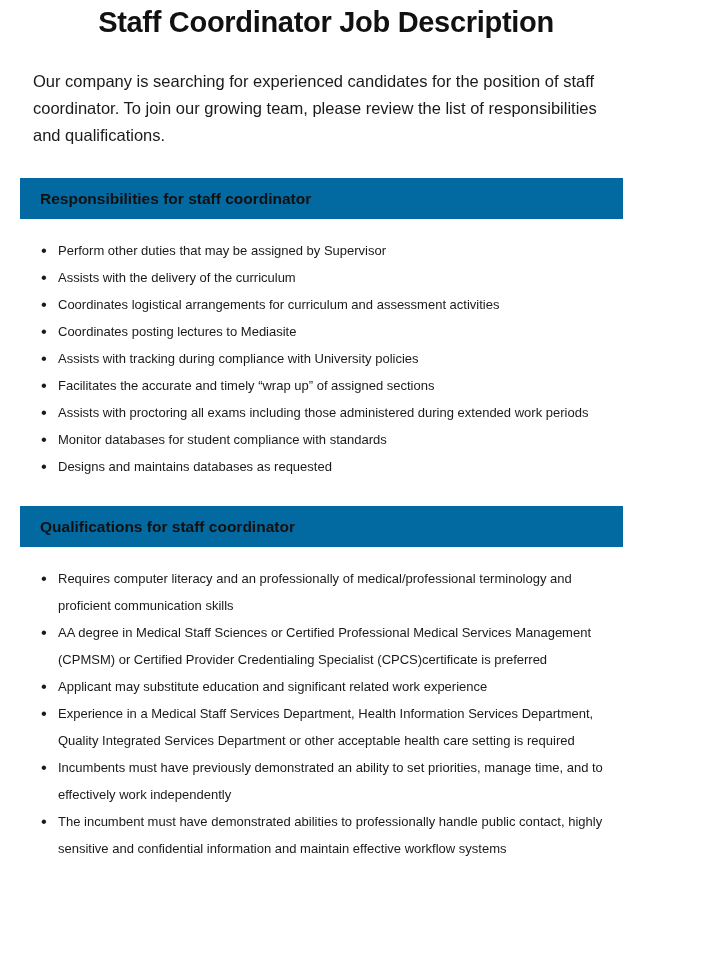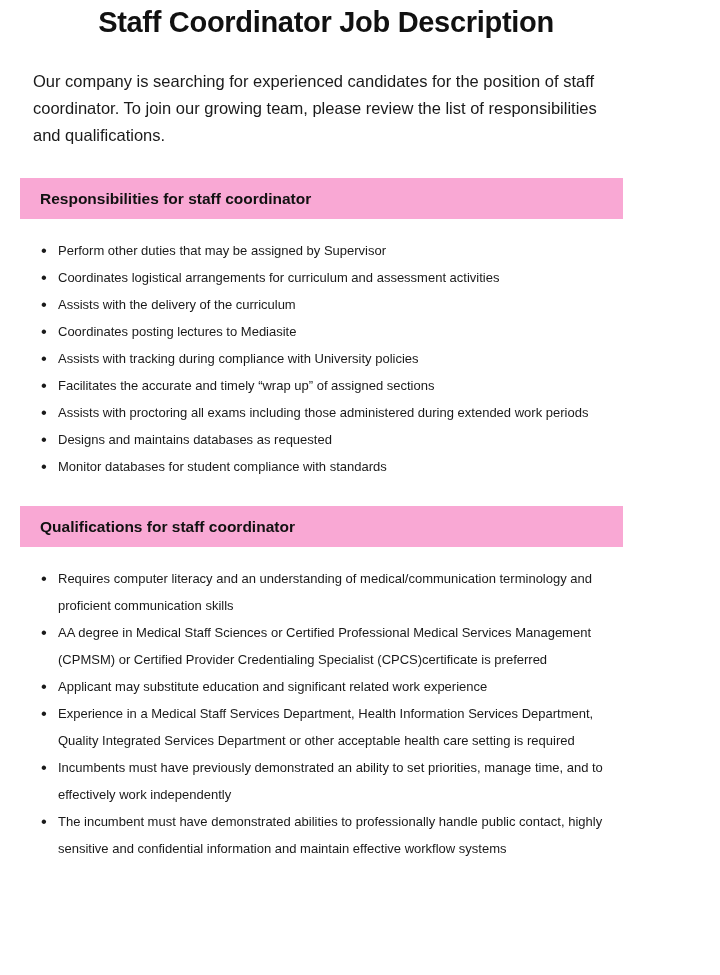--- a/index.html
+++ b/index.html
@@ -36,21 +36,21 @@
     color: #1a1a1a;
     margin: 12px;
     padding: 16px 24px 0 21px;
     text-align: left;
   }
   .section {
     margin: 0;
     padding: 0;
   }
   .section-header {
-    background: #f9a8d4;
+    background: #0369a1;
     margin: 0 29px 0 20px;
     padding: 11px 0 11px 20px;
     box-sizing: border-box;
     height: 41px;
   }
   .section-header-text {
     font-size: 15.5px;
     font-weight: bold;
     color: #111111;
     line-height: 19px;
@@ -92,40 +92,40 @@
 
   <div class="section-spacer-top"></div>
 
   <div class="section">
     <div class="section-header">
       <span class="section-header-text">Responsibilities for staff coordinator</span>
     </div>
     <div style="height:18px"></div>
     <ul class="bullet-list">
       <li class="bullet-item">Perform other duties that may be assigned by Supervisor</li>
+      <li class="bullet-item">Assists with the delivery of the curriculum</li>
       <li class="bullet-item">Coordinates logistical arrangements for curriculum and assessment activities</li>
-      <li class="bullet-item">Assists with the delivery of the curriculum</li>
       <li class="bullet-item">Coordinates posting lectures to Mediasite</li>
       <li class="bullet-item">Assists with tracking during compliance with University policies</li>
       <li class="bullet-item">Facilitates the accurate and timely “wrap up” of assigned sections</li>
       <li class="bullet-item">Assists with proctoring all exams including those administered during extended work periods</li>
+      <li class="bullet-item">Monitor databases for student compliance with standards</li>
       <li class="bullet-item">Designs and maintains databases as requested</li>
-      <li class="bullet-item">Monitor databases for student compliance with standards</li>
     </ul>
   </div>
 
   <div class="gap-after-resp"></div>
 
   <div class="section">
     <div class="section-header">
       <span class="section-header-text">Qualifications for staff coordinator</span>
     </div>
     <div style="height:18px"></div>
     <ul class="bullet-list">
-      <li class="bullet-item">Requires computer literacy and an understanding of medical/communication terminology and proficient communication skills</li>
+      <li class="bullet-item">Requires computer literacy and an professionally of medical/professional terminology and proficient communication skills</li>
       <li class="bullet-item">AA degree in Medical Staff Sciences or Certified Professional Medical Services Management (CPMSM) or Certified Provider Credentialing Specialist (CPCS)certificate is preferred</li>
       <li class="bullet-item">Applicant may substitute education and significant related work experience</li>
       <li class="bullet-item">Experience in a Medical Staff Services Department, Health Information Services Department, Quality Integrated Services Department or other acceptable health care setting is required</li>
       <li class="bullet-item">Incumbents must have previously demonstrated an ability to set priorities, manage time, and to effectively work independently</li>
       <li class="bullet-item">The incumbent must have demonstrated abilities to professionally handle public contact, highly sensitive and confidential information and maintain effective workflow systems</li>
     </ul>
   </div>
 
 </div>
 

